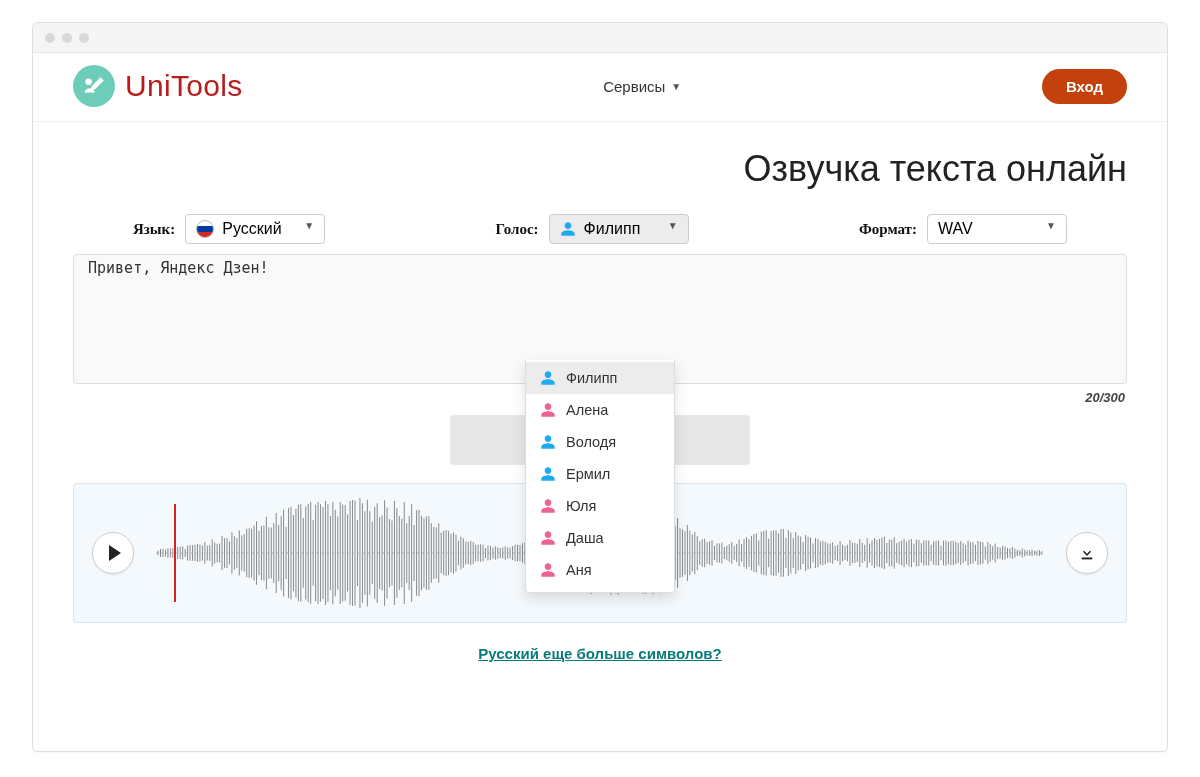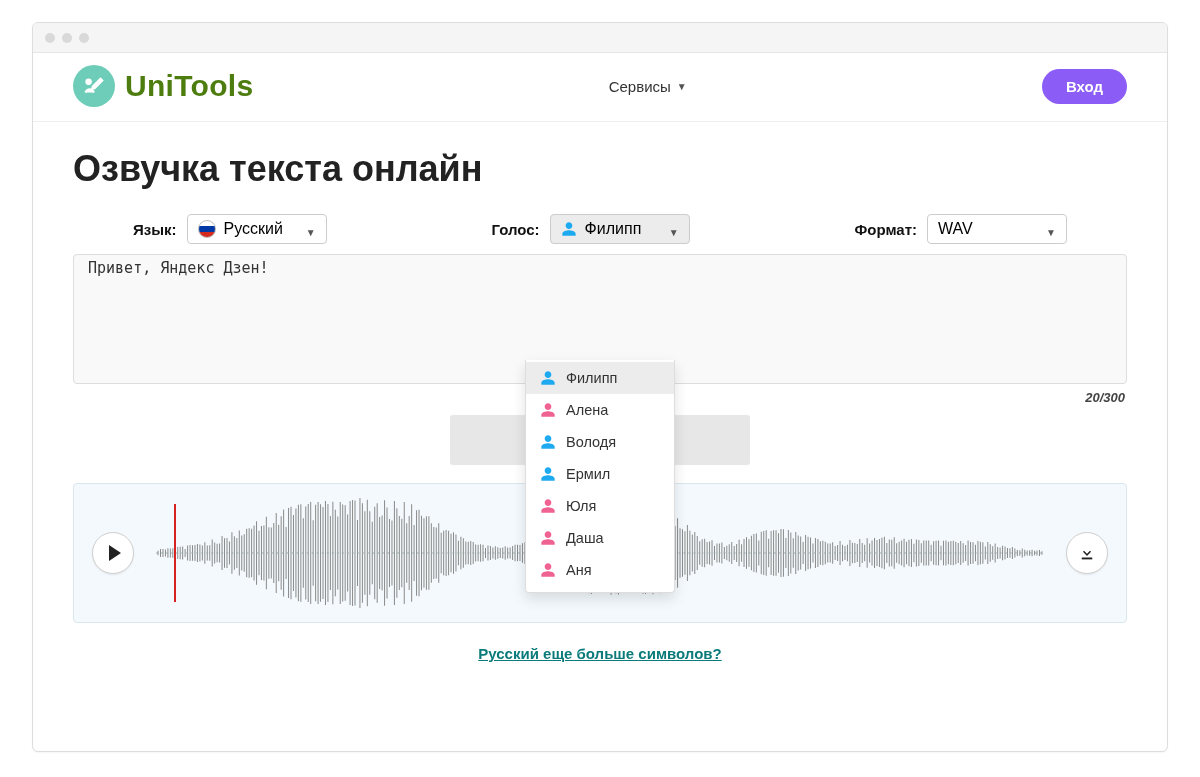--- a/index.html
+++ b/index.html
@@ -46,42 +46,42 @@
     padding: 12px 40px 14px 40px;
     border-bottom: 1px solid #eee;
   }
   .brand { display:flex; align-items:center; gap:10px; }
   .brand-logo {
     width:42px; height:42px; border-radius:50%;
     background:#6ecdb8;
     display:flex; align-items:center; justify-content:center;
     position:relative;
   }
-  .brand-name { font-weight:700; font-size:30px; color:#4d7c0f; letter-spacing:.3px; }
+  .brand-name { font-weight:400; font-size:30px; color:#b91c1c; letter-spacing:.3px; }
   .nav-center { display:flex; align-items:center; gap:6px; color:#333; font-size:15px; font-weight:400; cursor:pointer;}
   .nav-caret { font-size:10px; color:#555; }
   .login-btn {
-    background:#8b5cf6; color:#fff; border:none; border-radius:20px;
+    background:#c2410c; color:#fff; border:none; border-radius:20px;
     padding:9px 24px; font-size:15px; font-weight:600; cursor:pointer;
   }
 
   
   .page { padding: 18px 40px 0 40px; position:relative; }
-  .page-title { text-align:left; font-size:36px; font-weight:700; color:#222; margin: 8px 0 24px; }
+  .page-title { text-align:right; font-size:36px; font-weight:400; color:#222; margin: 8px 0 24px; }
 
   .controls-row {
     display:flex; align-items:center; gap:8px;
     justify-content:space-between;
     padding: 0 60px;
     margin-bottom:10px;
   }
   .ctl-group { display:flex; align-items:center; gap:10px; }
-  .ctl-label { font-weight:700; font-size:15px; color:#111;}
+  .ctl-label { font-weight:700; font-size:15px; color:#111;font-family:Liberation Serif, serif;}
   .dropdown {
-    display:flex; align-items:flex-end; gap:8px;
+    display:flex; align-items:flex-start; gap:8px;
     background:#fff; border:1px solid #ccc; border-radius:4px;
     padding:5px 10px; min-width:140px;
     cursor:pointer; position:relative;
     justify-content:space-between;
   }
   .dropdown.active { background:#ececec; }
   .dropdown .left { display:flex; align-items:center; gap:8px; }
   .dd-caret { font-size:10px; color:#555; }
   .flag-ru {
     width:18px; height:18px; border-radius:50%;

